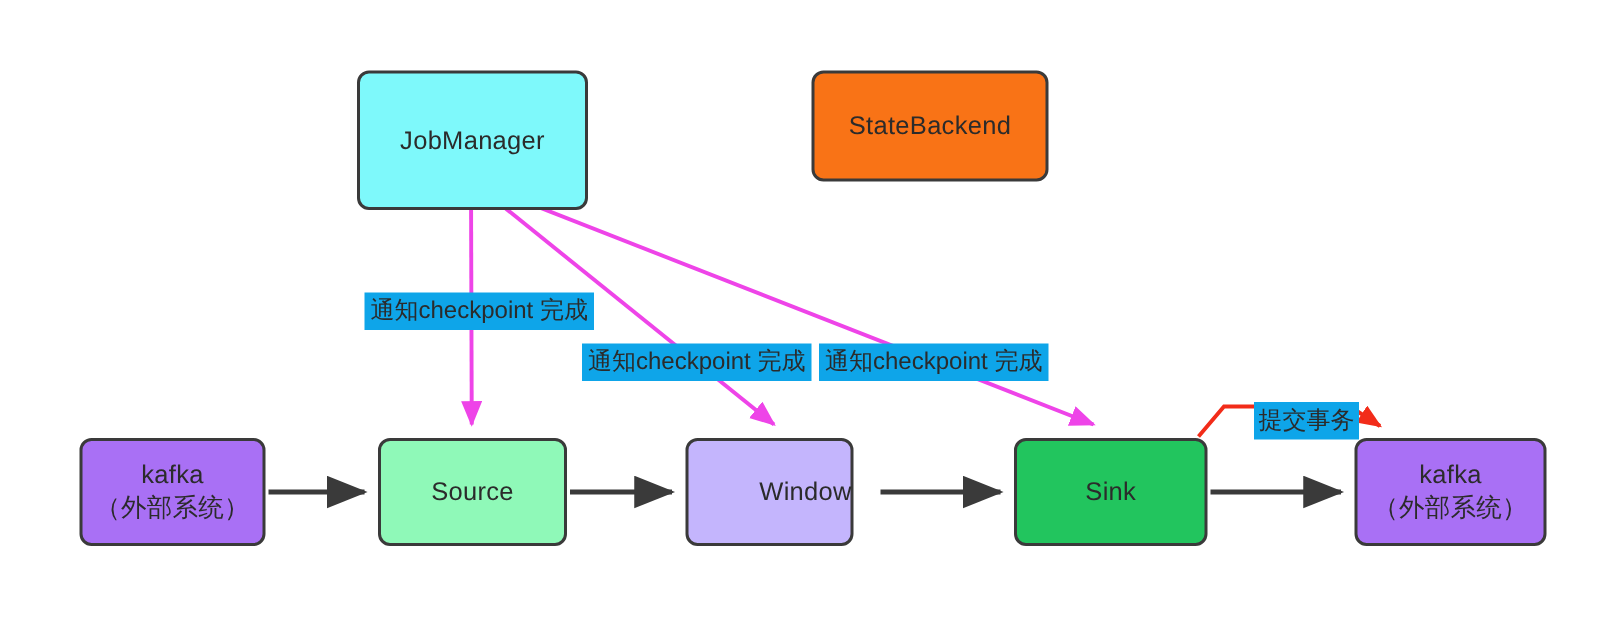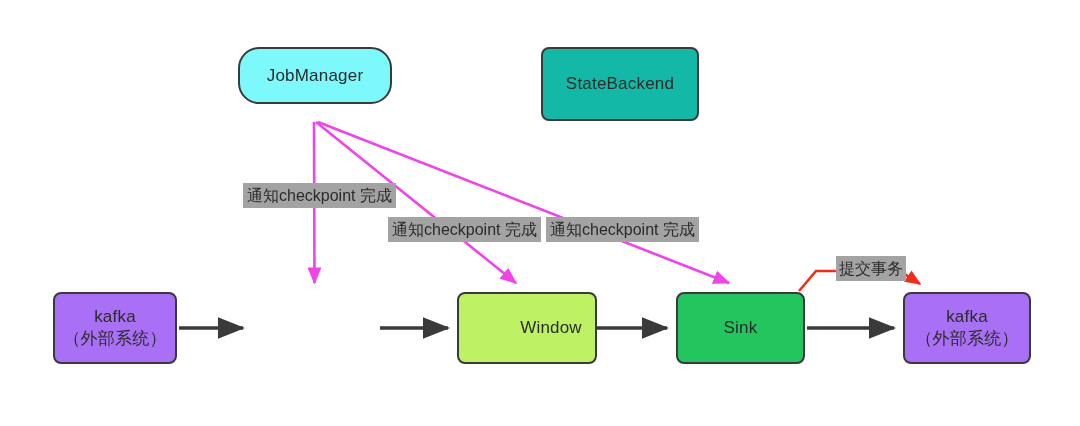--- a/index.html
+++ b/index.html
@@ -35,58 +35,58 @@
     align-items: center;
     justify-content: center;
     color: #2b2b2b;
     font-size: 17px;
     line-height: 1.28;
     text-align: center;
     letter-spacing: .2px;
   }
   .node .ln { display: block; }
   #node-jobmanager {
-    left: 238px; top: 47px; width: 154px; height: 57px;
+    left: 238px; top: 47px; width: 154px; height: 93px;
     background: #7ef9fb;
-    border-radius: 21px;
   }
   #node-statebackend {
     left: 541px; top: 47px; width: 158px; height: 74px;
-    background: #14b8a6;
+    background: #f97316;
   }
   #node-kafka-source {
     left: 53px; top: 292px; width: 124px; height: 72px;
     background: #a970f5;
   }
   #node-source {
     left: 252px; top: 292px; width: 126px; height: 72px;
     background: #8ff9b8;
   }
   #node-window {
-    left: 457px; top: 292px; width: 140px; height: 72px;
-    background: #bef264;
+    left: 457px; top: 292px; width: 112px; height: 72px;
+    background: #c4b5fd;
     padding-left: 48px;
   }
   #node-sink {
     left: 676px; top: 292px; width: 129px; height: 72px;
     background: #22c55e;
   }
   #node-kafka-out {
     left: 903px; top: 292px; width: 128px; height: 72px;
     background: #a970f5;
   }
   .edge-label {
     position: absolute;
     color: #2b2b2b;
     font-size: 16px;
     line-height: 1.45;
     text-align: center;
-    background: #a3a3a3;
+    background: #0ea5e9;
     white-space: nowrap;
     padding: 1px 4px;
+    margin-top: 12px;
   }
   #label-notify-source { left: 243px; top: 183px; }
   #label-notify-window { left: 388px; top: 217px; }
   #label-notify-sink   { left: 546px; top: 217px; }
   #label-commit-tx {
     left: 836px; top: 256px;
     font-size: 16px;
     padding: 1px 3px;
   }
 </style>
@@ -126,20 +126,23 @@
 
   <div class="node" id="node-statebackend">
     <span class="ln">StateBackend</span>
   </div>
 
   <div class="node" id="node-kafka-source">
     <span class="ln">kafka</span>
     <span class="ln">（外部系统）</span>
   </div>
 
+  <div class="node" id="node-source">
+    <span class="ln">Source</span>
+  </div>
 
   <div class="node" id="node-window">
     <span class="ln">Window</span>
   </div>
 
   <div class="node" id="node-sink">
     <span class="ln">Sink</span>
   </div>
 
   <div class="node" id="node-kafka-out">

